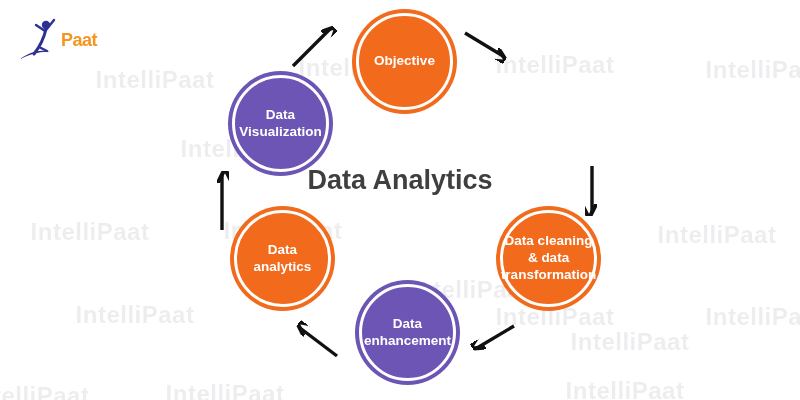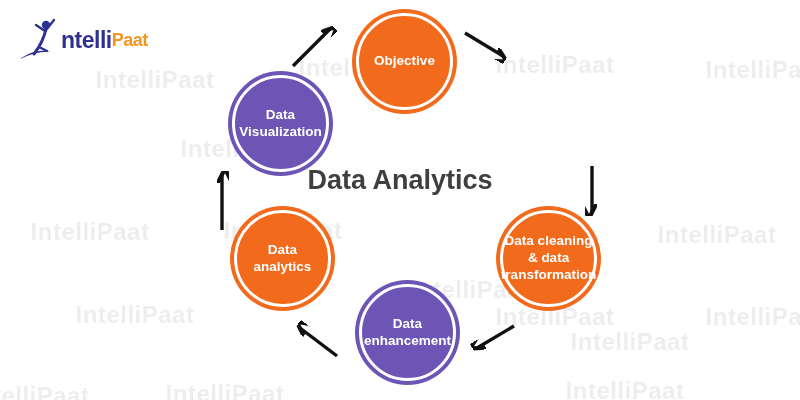--- a/index.html
+++ b/index.html
@@ -80,21 +80,20 @@
 
   <div class="logo">
     <svg class="logo-figure" width="46" height="46" viewBox="0 0 46 46">
       <path d="M2,42 C13,34 23,32 33,35 C23,34 13,37 2,42 Z" fill="#2E3192"></path>
       <circle cx="28" cy="8" r="4.2" fill="#2E3192"></circle>
       <path d="M28,12 C26,21 23,28 16,37" stroke="#2E3192" stroke-width="3" fill="none" stroke-linecap="round"></path>
       <path d="M28,13 L36,3" stroke="#2E3192" stroke-width="2.4" fill="none" stroke-linecap="round"></path>
       <path d="M27,14 L18,8" stroke="#2E3192" stroke-width="2.4" fill="none" stroke-linecap="round"></path>
       <path d="M21,30 L29,34" stroke="#2E3192" stroke-width="2.4" fill="none" stroke-linecap="round"></path>
     </svg>
-    <span class="logo-dark">ntelli</span>
       <span class="logo-orange">Paat</span>
   </div>
 
   <div class="title">
     <span>Data Analytics</span>
   </div>
 
   <svg class="arrows" width="800" height="400" viewBox="0 0 800 400">
     <defs>
       <marker id="ah" markerWidth="12" markerHeight="12" refX="8" refY="5" orient="auto" markerUnits="userSpaceOnUse">

